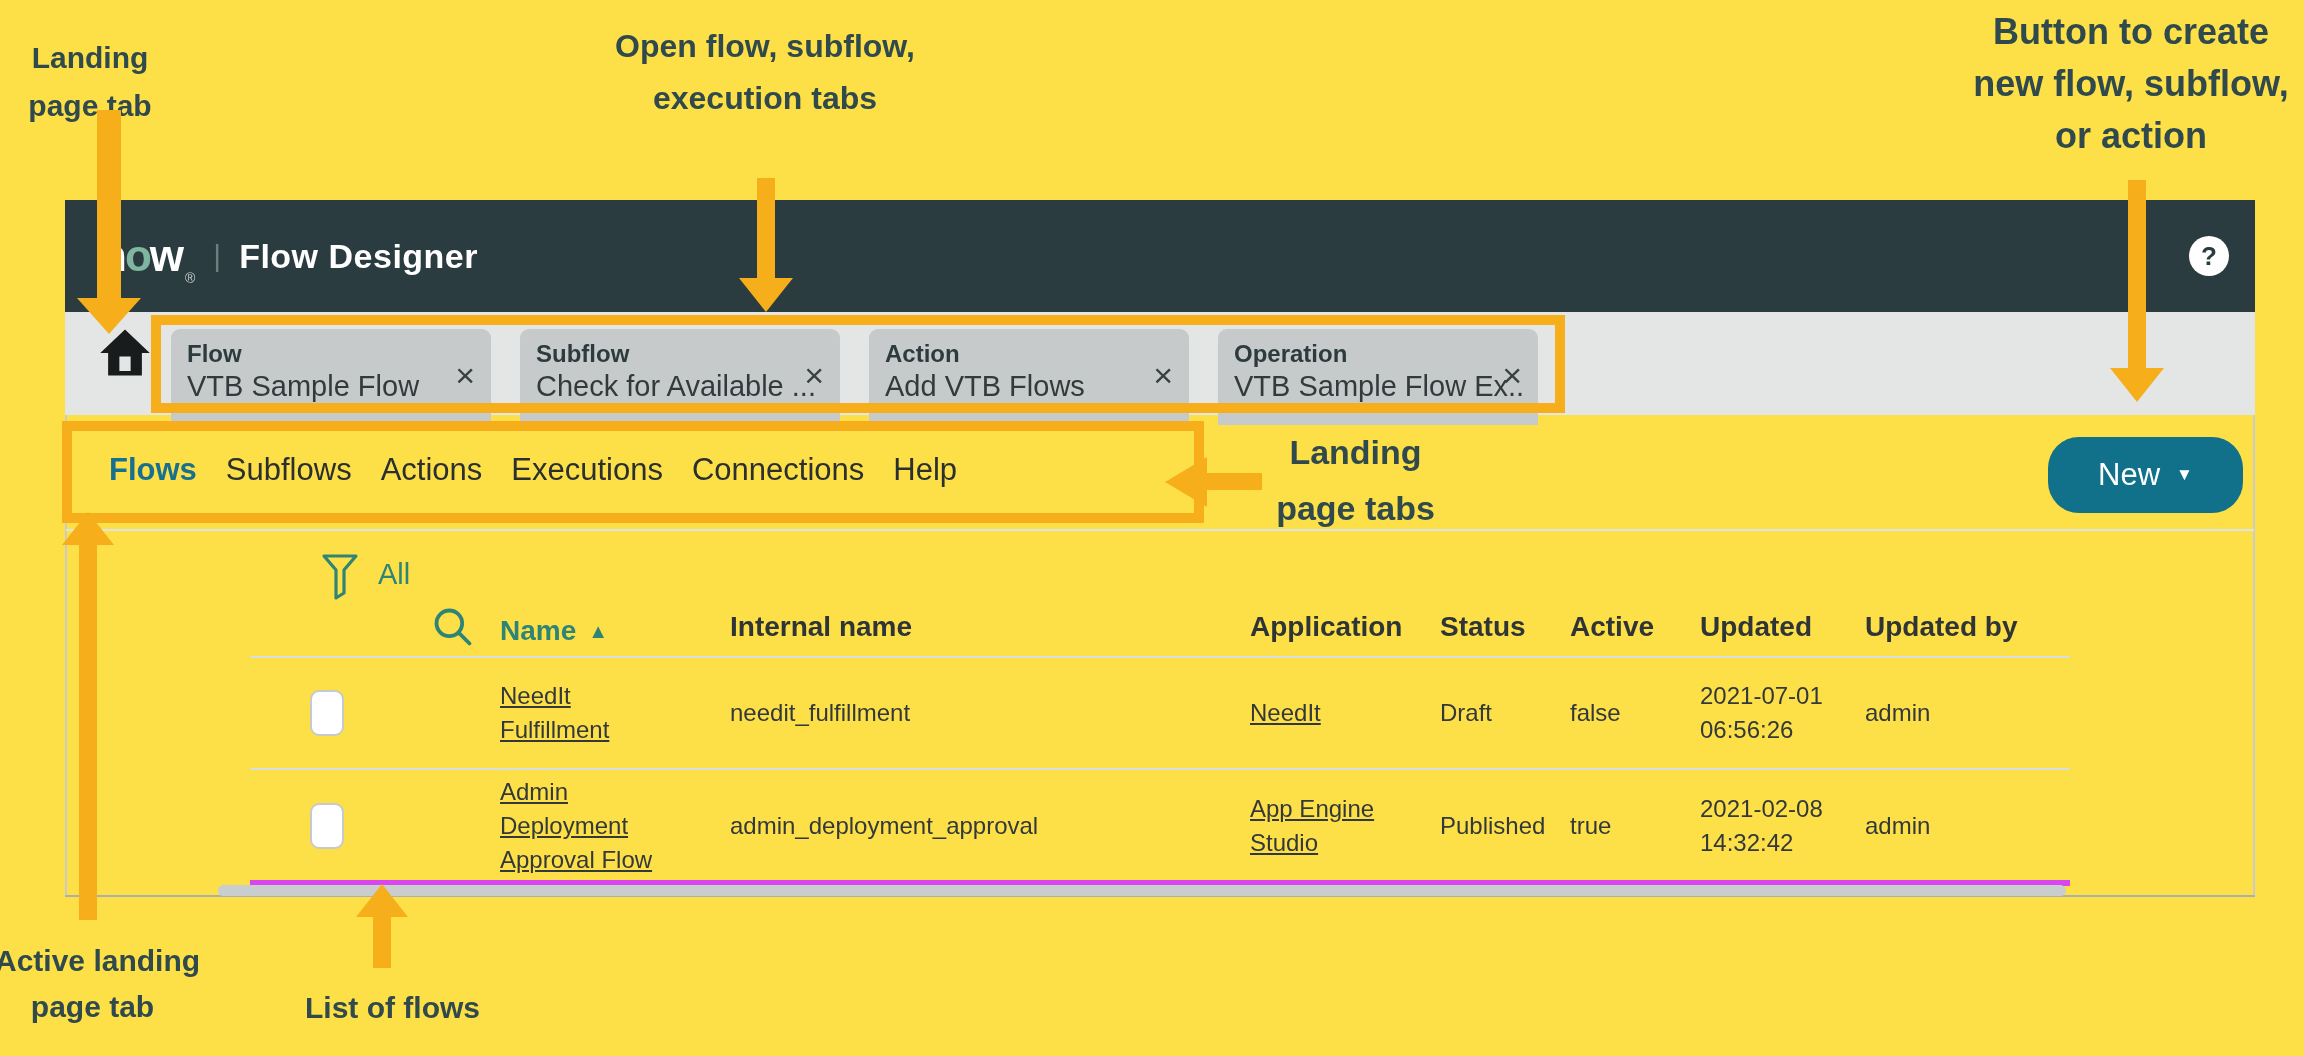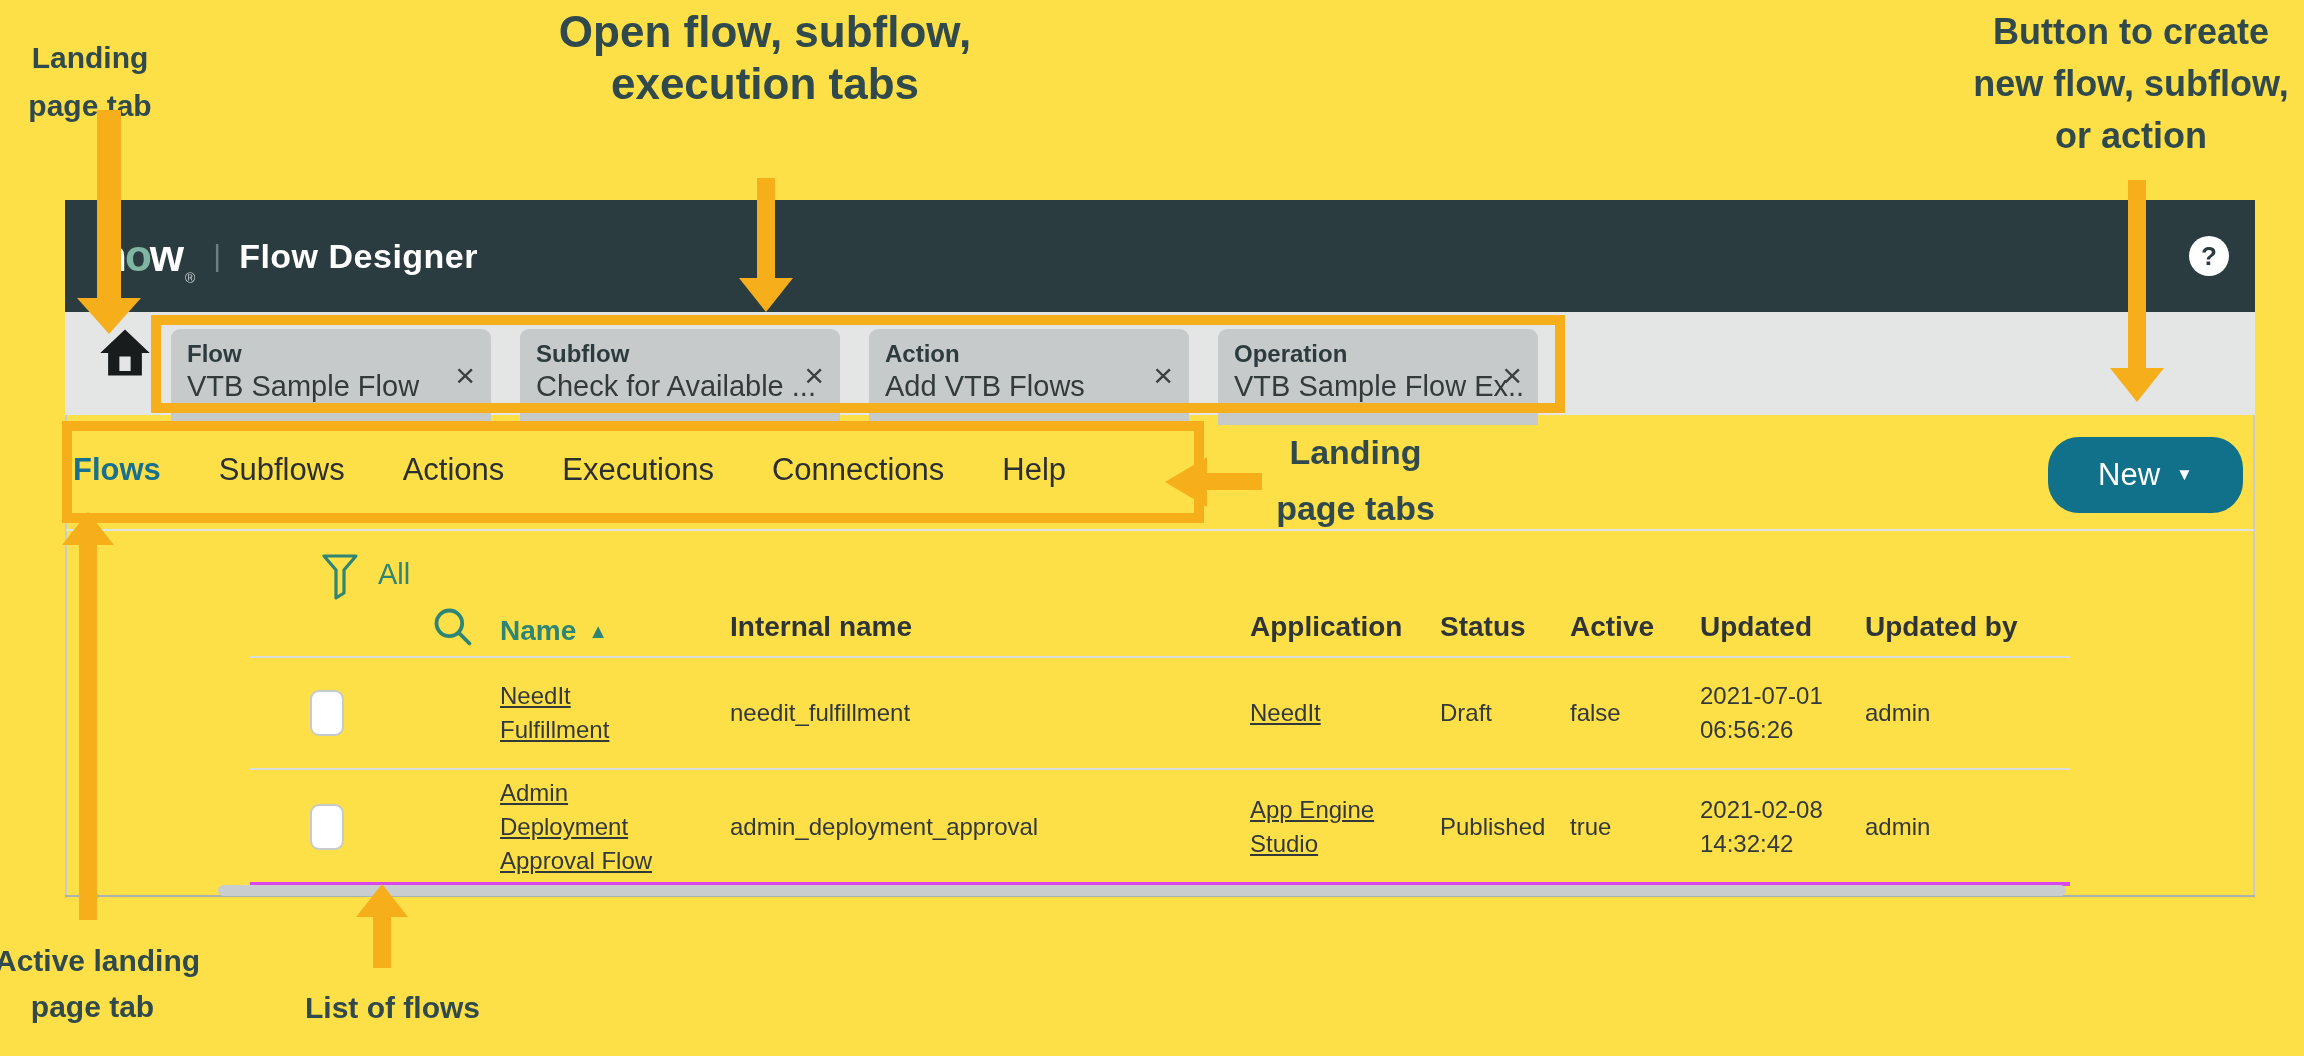--- a/index.html
+++ b/index.html
@@ -3,21 +3,21 @@
 <meta charset="utf-8">
 <style>
   html,body{margin:0;padding:0;background:#ffffff;}
   .canvas{position:relative;width:2304px;height:1056px;background:#fde047;overflow:hidden;
           font-family:"Liberation Sans", sans-serif;}
 
   
   .ann{position:absolute;color:#2F494D;font-weight:600;text-align:center;}
   .ann div{white-space:nowrap;}
   .ann-1{left:-10px;top:34px;width:200px;font-size:30px;line-height:48px;}
-  .ann-2{left:555px;top:6px;width:420px;font-size:44px;line-height:52px;}
+  .ann-2{left:555px;top:20px;width:420px;font-size:32px;line-height:52px;}
   .ann-3{left:1958px;top:6px;width:346px;font-size:36px;line-height:52px;}
   .ann-4{left:1268px;top:424px;width:175px;font-size:34px;line-height:56px;}
   .ann-5{left:-5px;top:938px;width:195px;font-size:30px;line-height:46px;}
   .ann-6{left:285px;top:985px;width:215px;font-size:30px;line-height:46px;}
 
   
   .shaft{position:absolute;background:#F6AF1A;z-index:40;}
   .head{position:absolute;width:0;height:0;z-index:40;}
   .head-down{border-left:32px solid transparent;border-right:32px solid transparent;border-top:36px solid #F6AF1A;}
   .head-down-sm{border-left:27px solid transparent;border-right:27px solid transparent;border-top:34px solid #F6AF1A;}
@@ -48,39 +48,39 @@
   .hl-nav{left:62px;top:421px;width:1142px;height:102px;}
 
   .open-tabs{position:absolute;left:171px;top:329px;display:flex;gap:29px;z-index:6;}
   .otab{position:relative;width:320px;height:96px;background:#C6CACA;border-radius:9px 9px 0 0;
         padding:10px 16px;box-sizing:border-box;cursor:pointer;}
   .otab-type{font-size:24px;font-weight:700;color:#2E3B3E;line-height:30px;}
   .otab-title{font-size:29px;font-weight:400;color:#333A3C;line-height:34px;white-space:nowrap;overflow:hidden;}
   .otab-close{position:absolute;right:16px;top:50%;transform:translateY(-55%);font-size:34px;font-weight:400;
               color:#3A3F40;cursor:pointer;line-height:34px;}
 
-  .nav-row{position:absolute;left:73px;top:452px;display:flex;gap:58px;font-size:31px;z-index:6;}
+  .nav-row{position:absolute;left:73px;top:452px;display:flex;gap:29px;font-size:31px;z-index:6;padding-left:36px;}
   .nav-item{color:#2B2F30;cursor:pointer;white-space:nowrap;}
   .nav-item.active{color:#17708F;font-weight:600;}
 
   .new-btn{position:absolute;left:2048px;top:437px;width:195px;height:76px;border-radius:31px;background:#11708A;
            display:flex;align-items:center;justify-content:center;cursor:pointer;z-index:6;}
   .new-btn .lbl{color:#ffffff;font-size:31px;}
   .new-btn .caret{color:#ffffff;font-size:17px;margin-left:16px;}
 
   .funnel{position:absolute;left:320px;top:552px;z-index:6;cursor:pointer;}
   .filter-all{position:absolute;left:378px;top:558px;font-size:29px;color:#2E8575;cursor:pointer;z-index:6;}
 
   
   .grid-row{position:absolute;left:250px;width:1820px;display:grid;
             grid-template-columns:250px 210px 520px 190px 130px 130px 165px 225px;
             align-items:center;box-sizing:border-box;}
   .thead{top:598px;height:60px;border-bottom:2px solid #DADDDD;font-size:28px;font-weight:600;color:#2F3436;}
   .trow1{top:658px;height:112px;border-bottom:2px solid #DADDDD;}
-  .trow2{top:772px;height:114px;border-bottom:4px solid #d946ef;}
+  .trow2{top:772px;height:114px;border-bottom:6px solid #d946ef;}
   .trow1,.trow2{font-size:24px;color:#33383A;}
   .cell{padding-left:20px;box-sizing:border-box;line-height:34px;}
   .cell-cb{padding-left:60px;}
   .cell-name{padding-left:0;padding-right:30px;}
   .th-name{color:#2E8575;display:flex;align-items:center;gap:12px;cursor:pointer;margin-top:8px;}
   .th-name .sort{font-size:20px;color:#2E8575;}
   .th{cursor:pointer;}
   .searchcell{display:flex;justify-content:flex-end;padding-right:25px;}
   .rowlink{color:#33383A;text-decoration:underline;cursor:pointer;}
   .checkbox{width:30px;height:42px;border:2px solid #C6CACA;border-radius:9px;background:#fff;cursor:pointer;}

